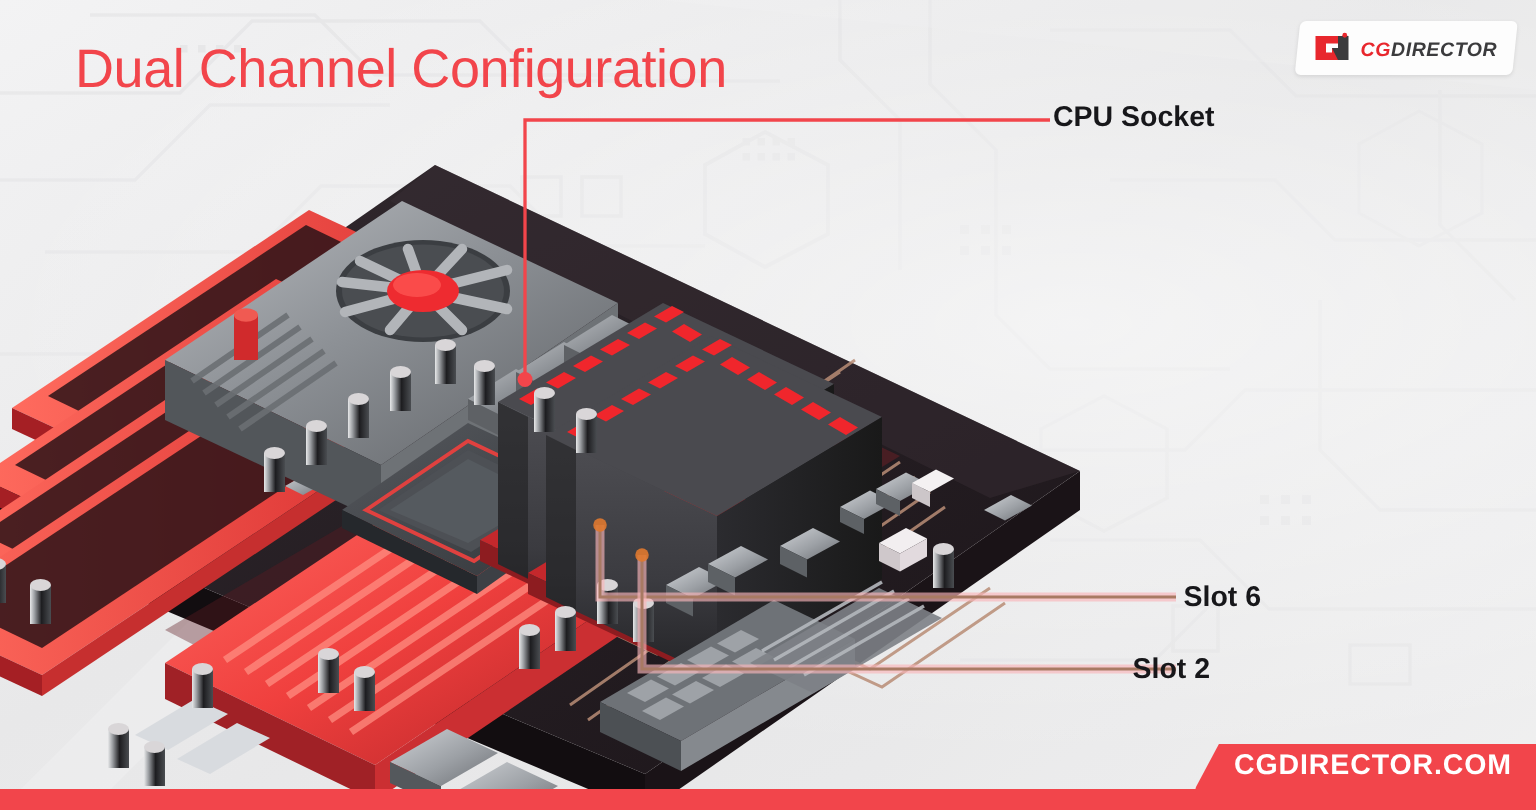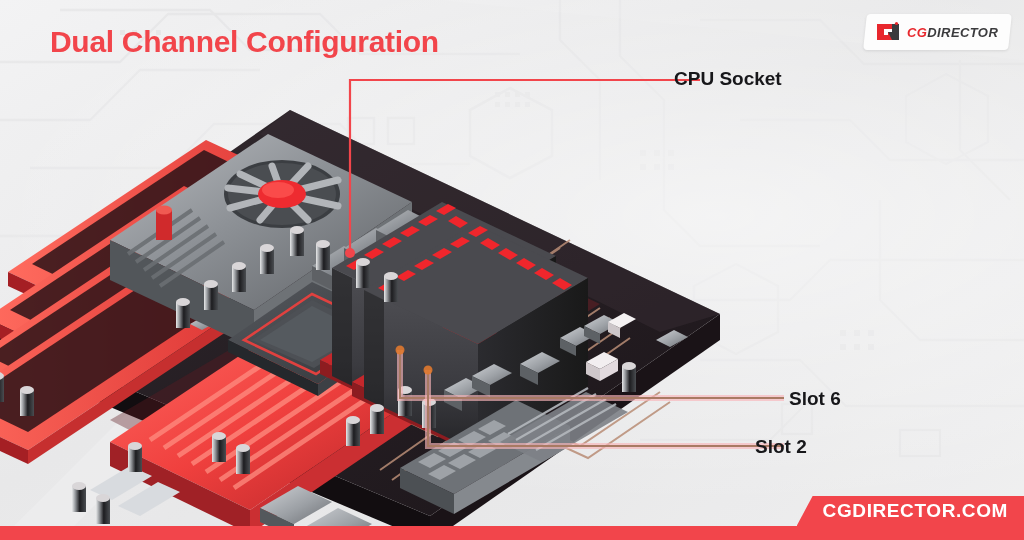--- a/index.html
+++ b/index.html
@@ -9,21 +9,21 @@
 
   
   .bg-circuit{position:absolute;inset:0;opacity:.55;}
   .bg-vignette{position:absolute;inset:0;
      background:radial-gradient(120% 90% at 70% 40%,rgba(255,255,255,.55) 0%,rgba(255,255,255,0) 60%);}
 
   
   .bottom-bar{position:absolute;left:0;right:0;bottom:0;height:14px;background:#f2454b;}
 
   
-  .title{position:absolute;left:50px;top:25px;font-size:30px;font-weight:bold;
+  .title{position:absolute;left:50px;top:25px;font-size:36px;font-weight:normal;
          color:#f2454b;letter-spacing:-.3px;white-space:nowrap;}
 
   
   .logo{position:absolute;right:14px;top:14px;width:145px;height:36px;
         background:#fdfdfd;border-radius:4px;display:flex;align-items:center;
         box-shadow:0 1px 3px rgba(0,0,0,.10);padding-left:10px;box-sizing:border-box;
         transform:skewX(-6deg);}
   .logo-inner{transform:skewX(6deg);display:flex;align-items:center;gap:6px;}
   .logo-mark{position:relative;width:26px;height:22px;}
   .logo-txt{font-size:13px;font-weight:bold;font-style:italic;letter-spacing:.4px;line-height:1;}
@@ -33,21 +33,21 @@
   
   .url-banner{position:absolute;right:0;bottom:14px;height:30px;
        background:#f2454b;color:#fff;font-size:19px;font-weight:bold;
        letter-spacing:.6px;display:flex;align-items:center;padding:0 16px 0 26px;
        clip-path:polygon(16px 0,100% 0,100% 100%,0 100%);}
   .url-banner-shadow{position:absolute;right:150px;bottom:14px;height:30px;width:30px;
        background:#f9a7ae;clip-path:polygon(16px 0,100% 0,100% 100%,0 100%);}
 
   
   .callout{position:absolute;font-size:19px;font-weight:bold;color:#17171a;white-space:nowrap;}
-  .callout.cpu{left:674px;top:68px;}
+  .callout.cpu{left:702px;top:68px;}
   .callout.s4{left:789px;top:388px;}
   .callout.s2{left:755px;top:436px;}
 
   
   .leaders{position:absolute;inset:0;pointer-events:none;}
 
   
   .mb-wrap{position:absolute;left:-40px;top:90px;width:820px;height:460px;}
 </style>
 </head>

